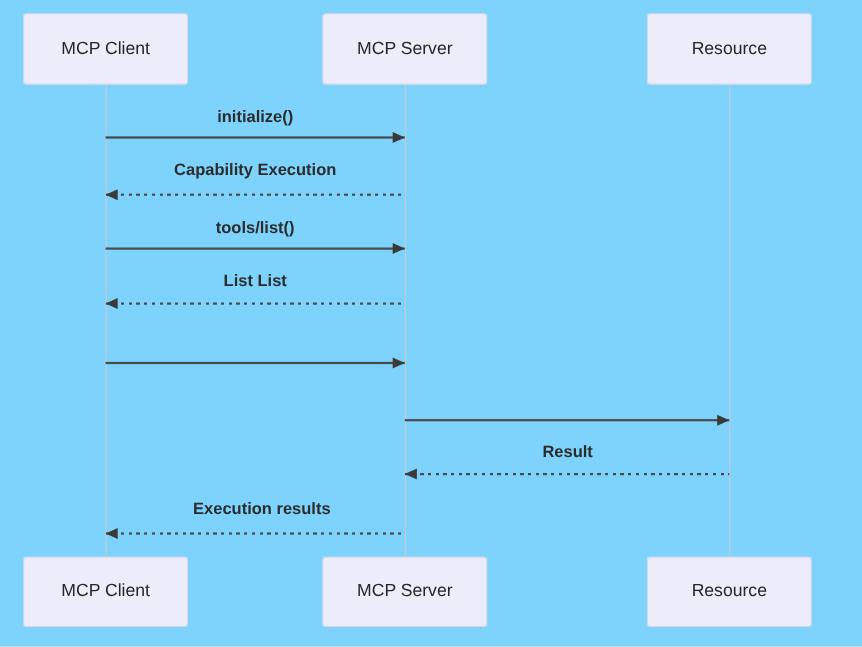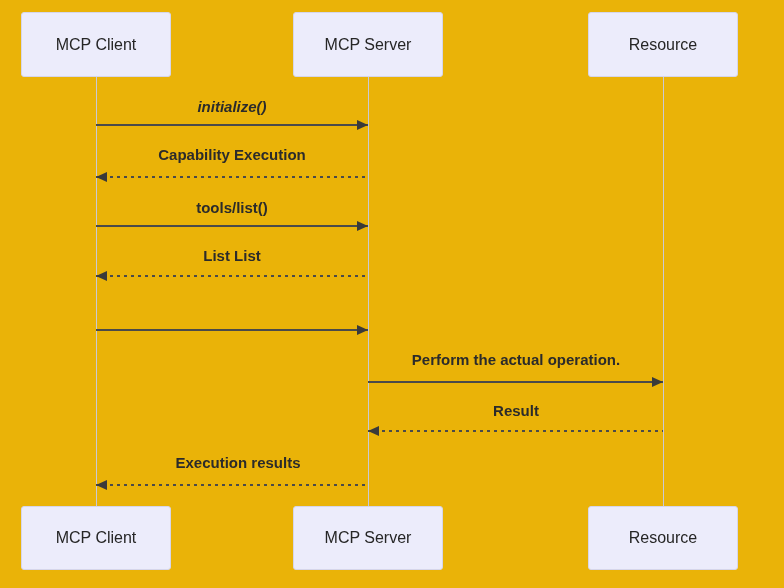--- a/index.html
+++ b/index.html
@@ -1,20 +1,20 @@
 <!DOCTYPE html>
 <html><head>
 <meta charset="utf-8">
 <style>
   html, body { margin: 0; padding: 0; background: #ffffff; }
   .canvas {
     position: relative;
     width: 784px;
     height: 588px;
-    background: #eab308;
+    background: #7dd3fc;
     font-family: "Liberation Sans", sans-serif;
     overflow: hidden;
   }
   .actor-box {
     position: absolute;
     width: 150px;
     height: 65px;
     background: #ECECFB;
     border: 1px solid #D6D6EA;
     border-radius: 3px;
@@ -71,40 +71,39 @@
   <div class="actor-box" style="left:21px;  top:12px;">
     <span>MCP Client</span>
   </div>
   <div class="actor-box" style="left:293px; top:12px;">
     <span>MCP Server</span>
   </div>
   <div class="actor-box" style="left:588px; top:12px;">
     <span>Resource</span>
   </div>
 
-  <div class="msg-label" style="left:232px; top:97px;font-style:italic;">initialize()</div>
+  <div class="msg-label" style="left:232px; top:97px;">initialize()</div>
   <div class="arrow-line" style="left:96px; top:124px; width:272px;"></div>
   <div class="arrow-head right" style="left:357px; top:120px;"></div>
 
   <div class="msg-label" style="left:232px; top:145px;">Capability Execution</div>
   <div class="arrow-line dotted" style="left:96px; top:176px; width:272px;"></div>
   <div class="arrow-head left" style="left:96px; top:172px;"></div>
 
   <div class="msg-label" style="left:232px; top:198px;">tools/list()</div>
   <div class="arrow-line" style="left:96px; top:225px; width:272px;"></div>
   <div class="arrow-head right" style="left:357px; top:221px;"></div>
 
   <div class="msg-label" style="left:232px; top:246px;">List List</div>
   <div class="arrow-line dotted" style="left:96px; top:275px; width:272px;"></div>
   <div class="arrow-head left" style="left:96px; top:271px;"></div>
 
   <div class="arrow-line" style="left:96px; top:329px; width:272px;"></div>
   <div class="arrow-head right" style="left:357px; top:325px;"></div>
 
-  <div class="msg-label" style="left:516px; top:350px;">Perform the actual operation.</div>
   <div class="arrow-line" style="left:368px; top:381px; width:295px;"></div>
   <div class="arrow-head right" style="left:652px; top:377px;"></div>
 
   <div class="msg-label" style="left:516px; top:401px;text-align:center;">Result</div>
   <div class="arrow-line dotted" style="left:368px; top:430px; width:295px;"></div>
   <div class="arrow-head left" style="left:368px; top:426px;"></div>
 
   <div class="msg-label" style="left:232px; top:453px;padding-left:12px;">Execution results</div>
   <div class="arrow-line dotted" style="left:96px; top:484px; width:272px;"></div>
   <div class="arrow-head left" style="left:96px; top:480px;"></div>

